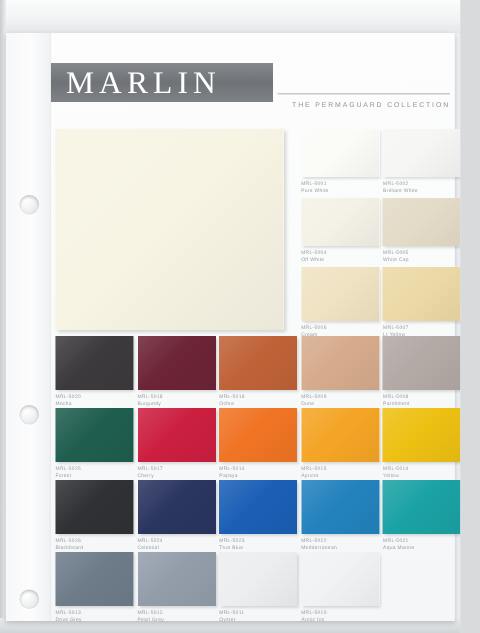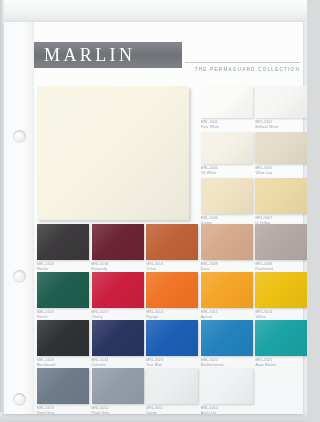--- a/index.html
+++ b/index.html
@@ -52,21 +52,21 @@
 
   
   .banner {
     position:absolute; left:30px; top:20px;
     width:148px; height:26px;
     background:linear-gradient(180deg,#85888d 0%,#6f7377 50%,#7e8286 100%);
     display:flex; align-items:center;
   }
   .brand {
     color:#ffffff;
-    font-size:18px;
+    font-size:21px;
     letter-spacing:3.4px;
     font-weight:400;
     padding-left:10px;
     font-family:"Liberation Serif", serif;
   }
   .subtitle-wrap {
     position:absolute; left:181px; top:40px; width:115px;
     text-align:right;
   }
   .rule {

